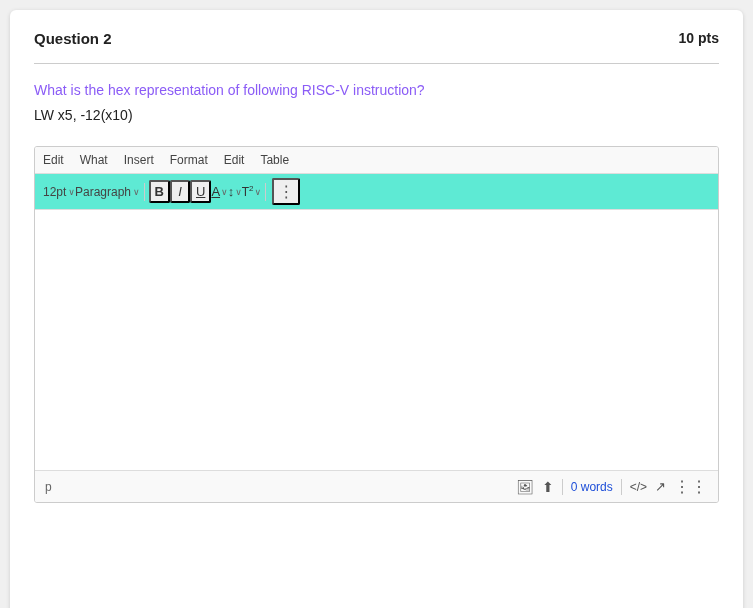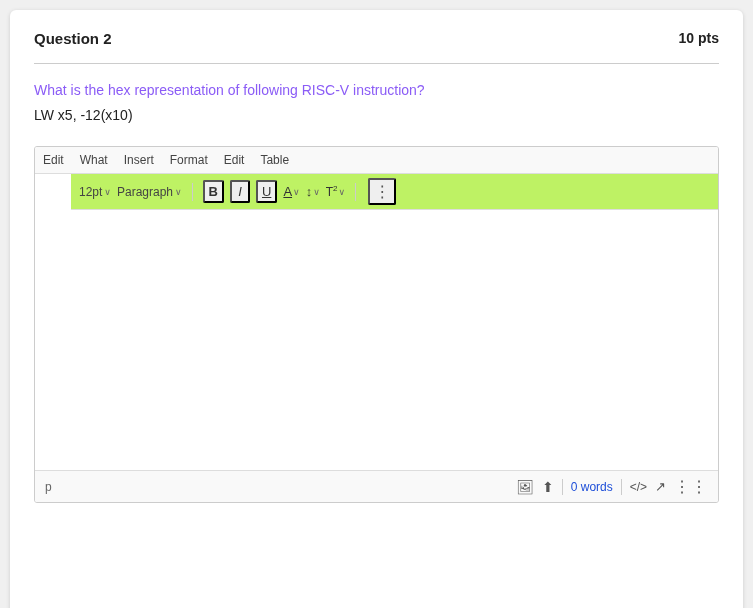--- a/index.html
+++ b/index.html
@@ -85,25 +85,23 @@
     .menu-item {
       font-size: 12px;
       color: #444;
       cursor: pointer;
       padding: 2px 0;
     }
 
     .editor-toolbar {
       display: flex;
       align-items: center;
-      gap: 6px;
       padding: 4px 8px;
       border-bottom: 1px solid #ddd;
-      background: #bef264;
-      margin-left: 36px;
+      background: #5eead4;
     }
 
     .toolbar-select {
       display: flex;
       align-items: center;
       font-size: 12px;
       color: #444;
       cursor: pointer;
       gap: 2px;
     }

